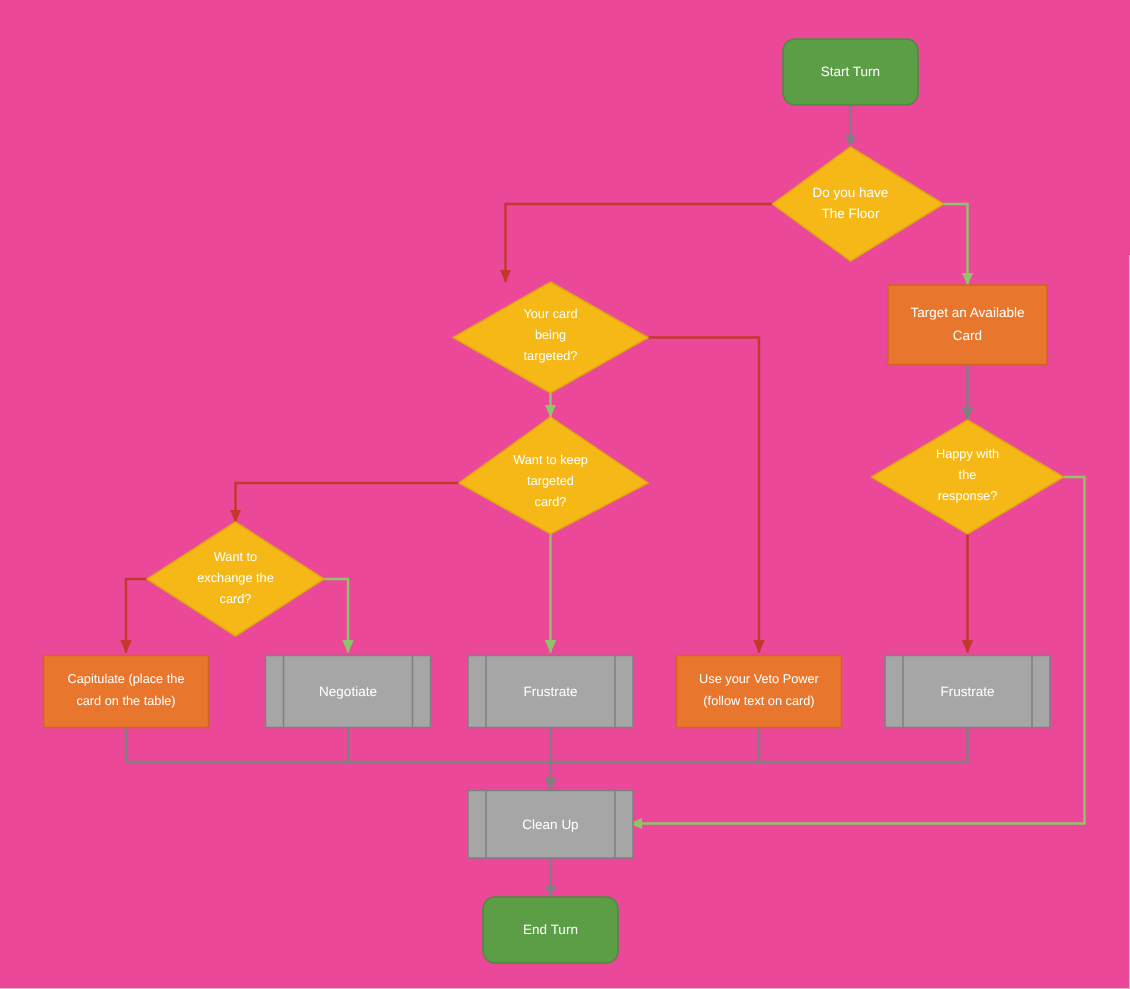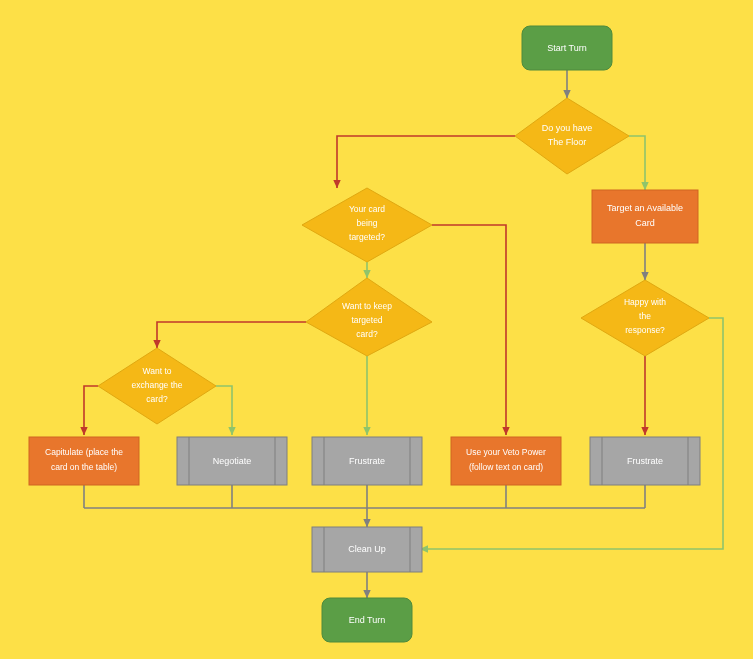--- a/index.html
+++ b/index.html
@@ -8,21 +8,21 @@
     padding: 0;
     background: #ffffff;
   }
   body {
     font-family: "Liberation Sans", sans-serif;
   }
   #canvas-wrap {
     position: relative;
     width: 753px;
     height: 659px;
-    background: #fde047;
+    background: #ec4899;
     overflow: hidden;
   }
   svg#flow {
     display: block;
     width: 753px;
     height: 659px;
   }
   .node-label {
     fill: #ffffff;
     font-family: "Liberation Sans", sans-serif;

